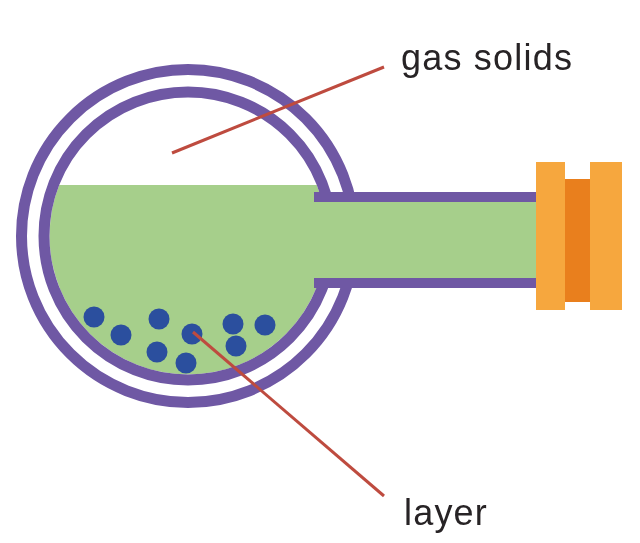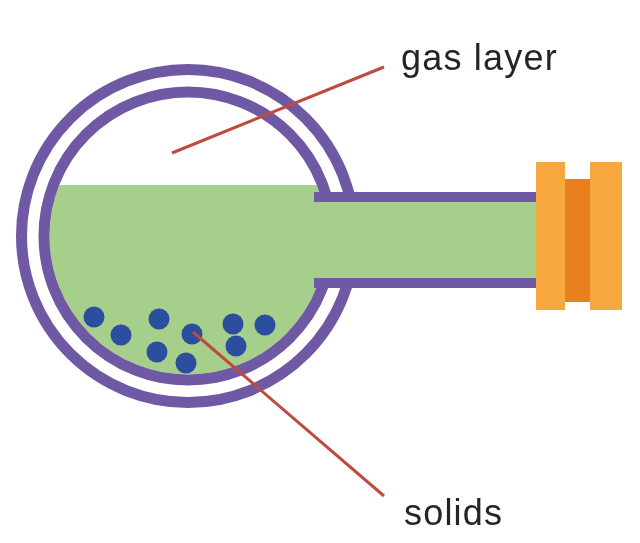--- a/index.html
+++ b/index.html
@@ -71,17 +71,17 @@
         <circle cx="192" cy="334" r="10.5"></circle>
         <circle cx="233" cy="324" r="10.5"></circle>
         <circle cx="236" cy="346" r="10.5"></circle>
         <circle cx="265" cy="325" r="10.5"></circle>
       </g>
 
     <line x1="172" y1="153" x2="384" y2="67" style="stroke: var(--c-leader-line); stroke-width: 3;"></line>
     <line x1="193" y1="332" x2="384" y2="496" style="stroke: var(--c-leader-line); stroke-width: 3;"></line>
   </svg>
 
-  <div id="label-gas-layer" class="leader-label">gas layer</div>
+  <div id="label-gas-layer" class="leader-label">gas solids</div>
 
-  <div id="label-solids" class="leader-label">solids</div>
+  <div id="label-solids" class="leader-label">layer</div>
 
 </div>
 
 </body></html>

